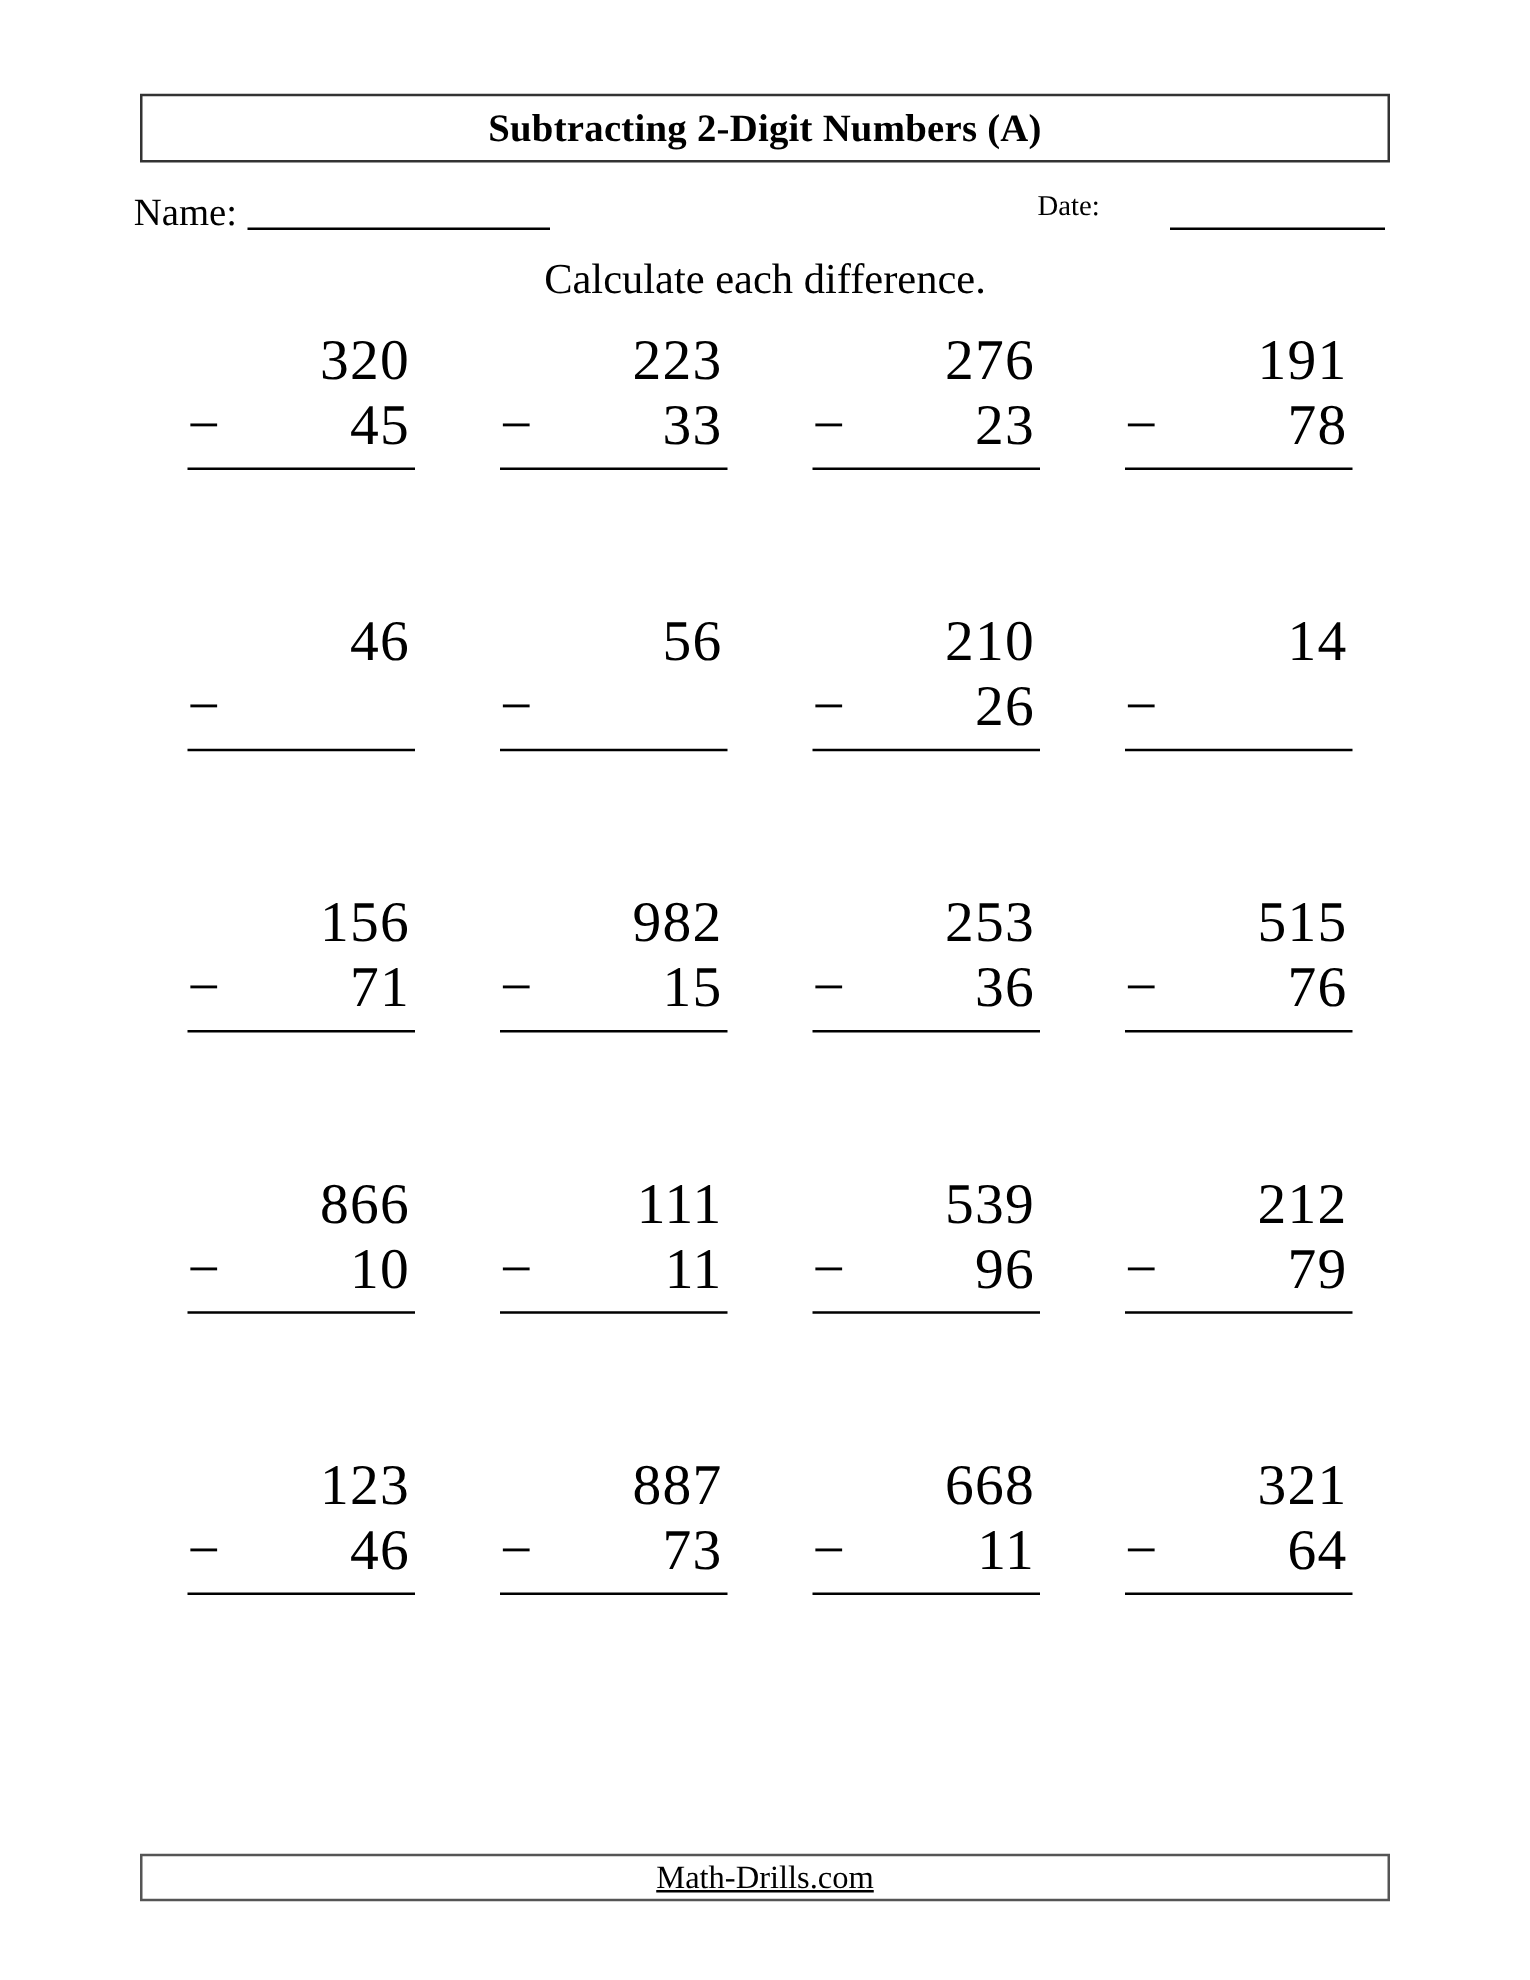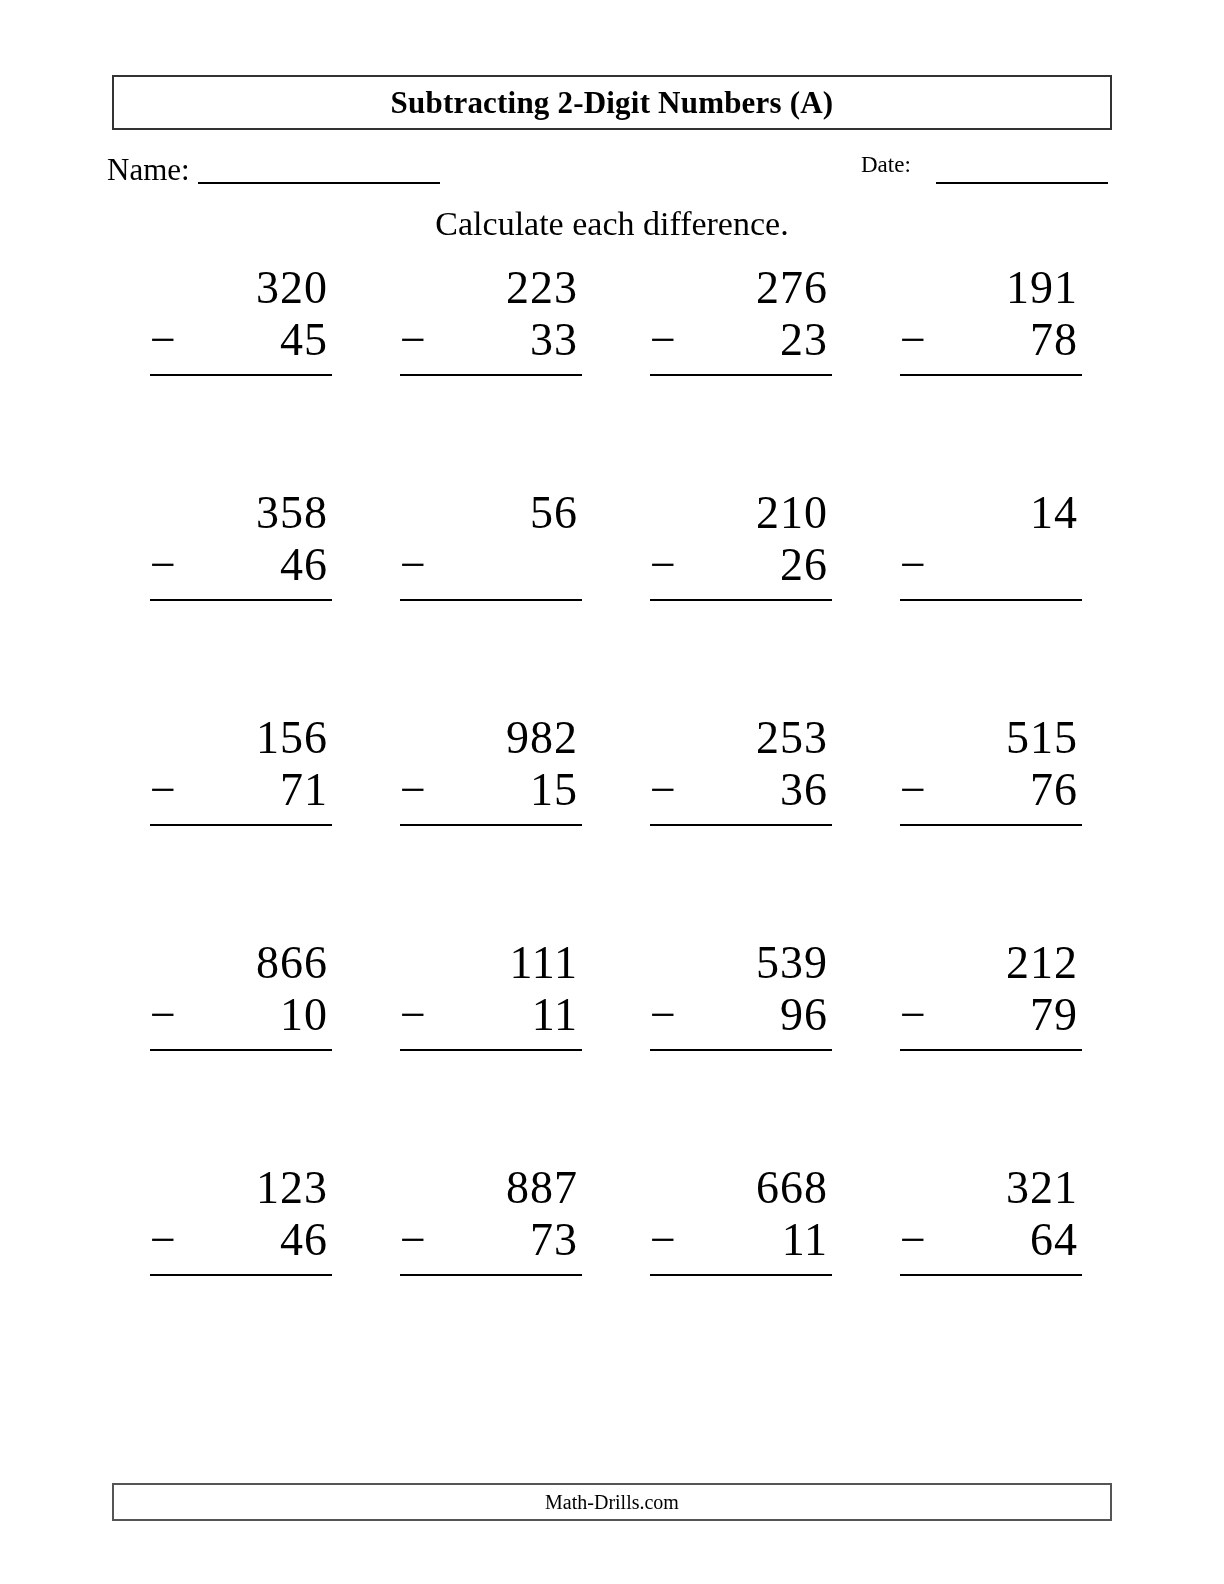--- a/index.html
+++ b/index.html
@@ -55,21 +55,21 @@
   .name-line {
     position: absolute;
     left: 198px;
     top: 182px;
     width: 242px;
     height: 0;
     border-bottom: 2px solid #000000;
   }
   .date-label {
     position: absolute;
-    left: 861px;
+    left: 830px;
     top: 152px;
     font-size: 23px;
   }
   .date-line {
     position: absolute;
     left: 936px;
     top: 182px;
     width: 172px;
     height: 0;
     border-bottom: 2px solid #000000;
@@ -145,21 +145,22 @@
     top: 1483px;
     width: 1000px;
     height: 38px;
     border: 2px solid #555555;
     box-sizing: border-box;
     display: flex;
     align-items: center;
     justify-content: center;
   }
   .footer-text {
-    font-size: 20px;
+    font-size: 26px;
+    text-decoration: underline;
   }
 </style>
 </head>
 <body>
 
 <div class="sheet">
 
   <div class="title-box">
     <span class="title-text">Subtracting 2-Digit Numbers (A)</span>
   </div>
@@ -219,23 +220,20 @@
               <span class="num">78</span>
             </div>
             <span class="op-symbol">−</span>
             <div class="answer-rule"></div>
           </div>
         </div>
       </div>
       <div class="prow">
         <div class="pcell">
           <div class="problem">
-            <div class="minuend-row">
-              <span class="num">358</span>
-            </div>
             <div class="subtrahend-row">
               <span class="num">46</span>
             </div>
             <span class="op-symbol">−</span>
             <div class="answer-rule"></div>
           </div>
         </div>
         <div class="pcell">
           <div class="problem">
             <div class="subtrahend-row">

